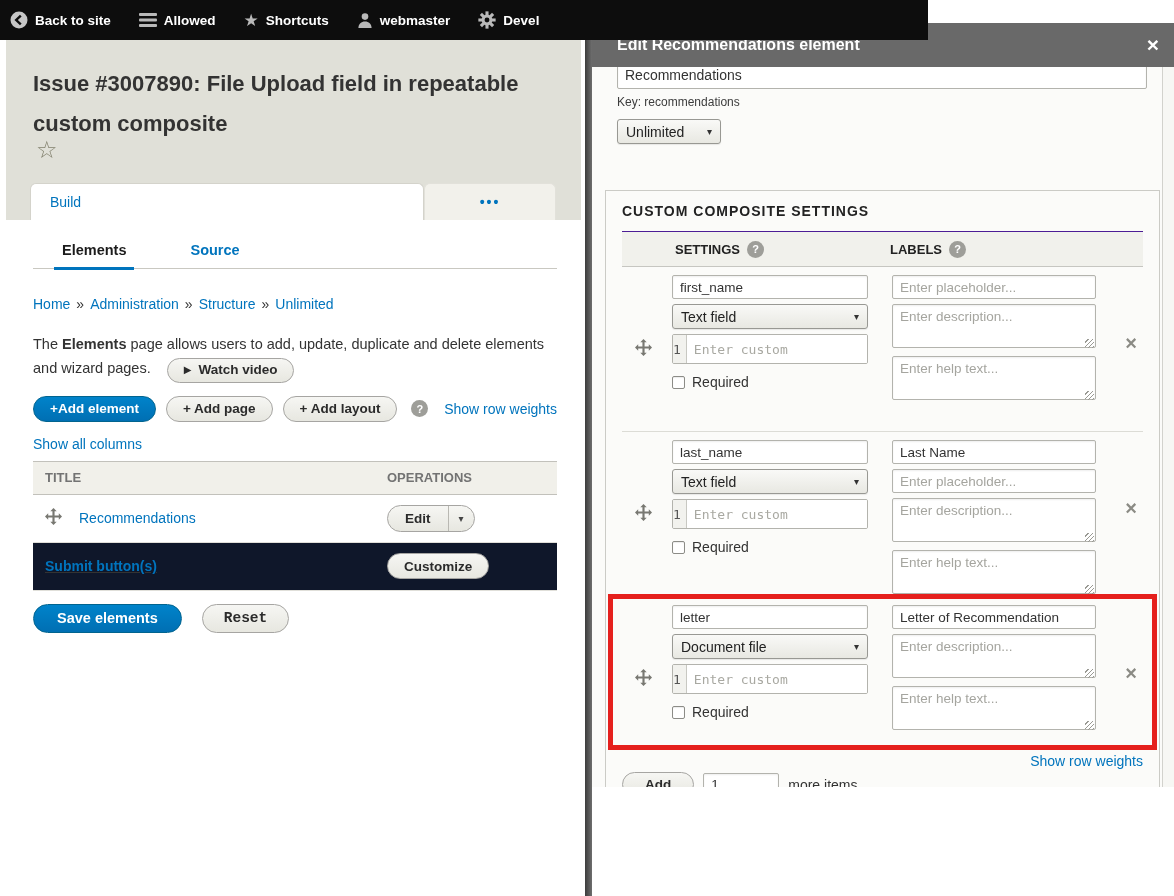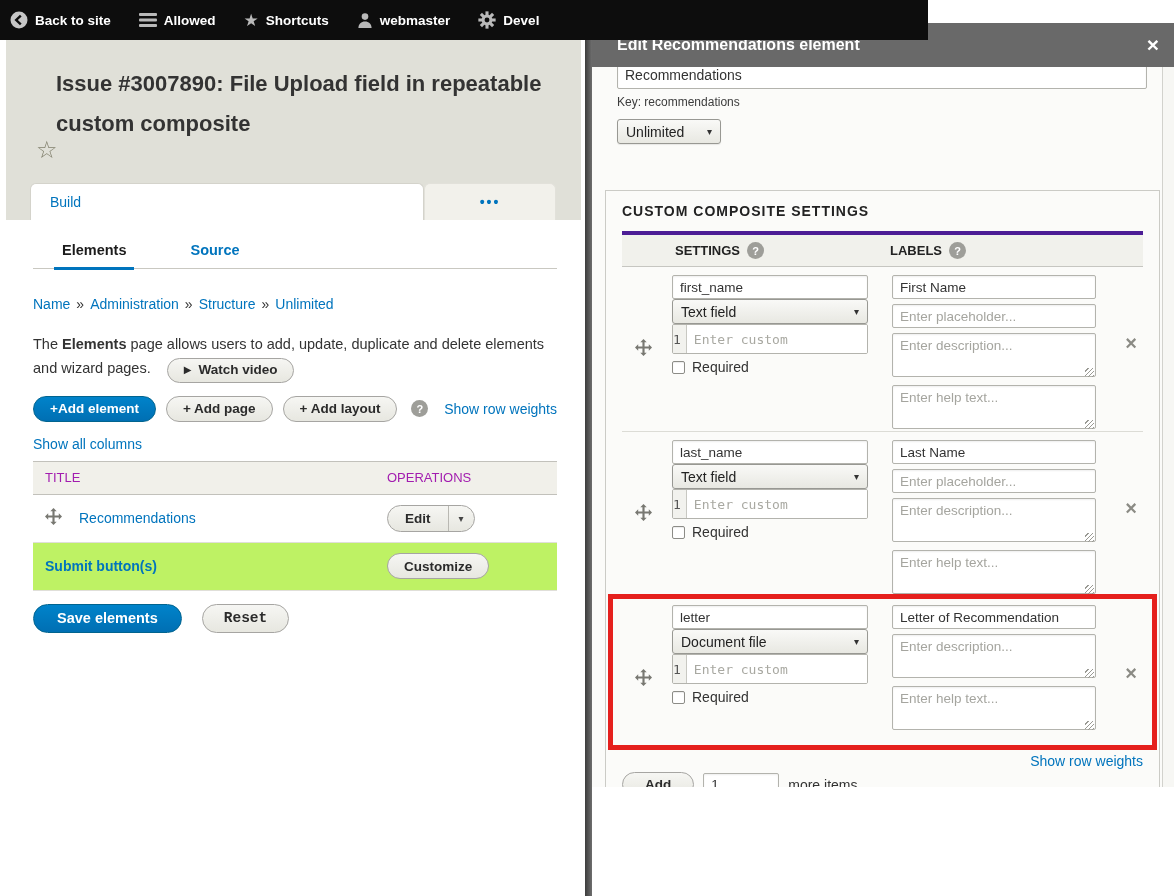--- a/index.html
+++ b/index.html
@@ -6,21 +6,21 @@
   html,body { width:1174px; height:896px; overflow:hidden; }
   body { font-family:"Liberation Sans","DejaVu Sans",sans-serif; font-size:14px; color:#333; background:#fff; position:relative; }
 
   
   .toolbar { position:absolute; left:0; top:0; width:928px; height:40px; background:#0d0d0d; display:flex; align-items:center; gap:28px; padding-left:10px; z-index:30; }
   .tb-item { display:flex; align-items:center; gap:7px; color:#fff; font-weight:bold; font-size:13.5px; cursor:pointer; }
   .tb-item .glyph { color:#b9b9b9; font-size:17px; line-height:1; }
 
   
   .left-panel { position:absolute; left:0; top:40px; width:585px; height:856px; background:#fff; }
-  .page-header { position:absolute; left:6px; right:4px; top:0; height:180px; background:#e0e0d8;padding-left:23px; }
+  .page-header { position:absolute; left:6px; right:4px; top:0; height:180px; background:#e0e0d8; }
   .page-title { padding:24px 20px 0 27px; width:560px; font-size:22px; font-weight:bold; color:#333; line-height:1.82; }
   .fav-star { position:absolute; left:30px; top:96px; font-size:24px; color:#83826f; cursor:pointer; }
   .tab { position:absolute; bottom:0; height:37px; border-radius:6px 6px 0 0; font-size:14px; color:#0074bd; display:flex; align-items:center; cursor:pointer; }
   .tab-build { left:24px; width:394px; background:#fff; border:1px solid #d4d3cb; border-bottom:none; padding-left:19px; }
   .tab-more { left:418px; width:132px; background:#f2f1eb; border:1px solid #e2e1da; border-bottom:none; justify-content:center; font-weight:bold; letter-spacing:2px; }
 
   .left-content { position:absolute; left:0; right:0; top:180px; bottom:0; background:#fff; padding-left:33px; }
   .subtabs { margin-top:22px; width:524px; border-bottom:1px solid #c9c8c1; display:flex; }
   .subtab { padding:0 8px 9px; font-size:14.5px; cursor:pointer; }
   .subtab.active { margin-left:21px; color:#1c1c1c; font-weight:bold; border-bottom:3px solid #0074bd; margin-bottom:-2px; }
@@ -38,25 +38,25 @@
 
   .btn-row { margin-top:13px; width:524px; display:flex; align-items:center; gap:10px; }
   .btn-row .help-badge { margin-left:4px; }
   .btn-row .rowweights { margin-left:auto; font-size:14px; }
   .help-badge { width:17px; height:17px; border-radius:50%; background:#9e9e99; color:#fff; font-size:11px; font-weight:bold; display:inline-flex; align-items:center; justify-content:center; cursor:help; }
 
   .showcols { display:inline-block; margin-top:14px; font-size:14px; }
 
   .etable { margin-top:9px; width:524px; }
   .etable .thead { height:34px; background:#f1f0ea; border-top:1px solid #c2c1bb; border-bottom:1px solid #c2c1bb; position:relative; display:flex; align-items:center; }
-  .etable .th { font-size:13px; font-weight:normal; color:#a21caf; }
+  .etable .th { font-size:13px; font-weight:bold; color:#737373; }
   .etable .th1 { margin-left:12px; }
   .etable .th2 { position:absolute; left:354px; }
   .etable .trow { height:48px; position:relative; display:flex; align-items:center; border-bottom:1px solid #e0dfd9; }
-  .etable .trow.shaded { background:#bef264; }
+  .etable .trow.shaded { background:#0f172a;text-decoration:underline; }
   .drag-svg { width:17px; height:17px; cursor:move; }
   .etable .drag-cell { margin-left:12px; }
   .etable .row-title { margin-left:17px; font-size:14px; }
   .etable .row-title-plain { margin-left:12px; font-size:14px; font-weight:bold; color:#0074bd; }
   .ops { position:absolute; left:354px; }
   .btn-split { display:inline-flex; border:1px solid #a6a5a2; border-radius:14px; overflow:hidden; background:linear-gradient(#f6f6f3,#e7e7e0); height:27px; }
   .btn-split .seg { display:flex; align-items:center; font-weight:bold; font-size:13.5px; color:#2b2b2b; cursor:pointer; }
   .btn-split .seg1 { padding:0 17px; }
   .btn-split .seg2 { padding:0 10px; border-left:1px solid #b9b8b2; font-size:10px; color:#444; }
 
@@ -81,28 +81,28 @@
 
   .title-input { margin-top:-13px; height:28px !important; font-size:14px !important; position:relative; z-index:1; }
   .key-text { margin-top:6px; font-size:12px; color:#3c3c3c; }
   .allowed-label { margin-top:22px; font-weight:bold; font-size:14.5px; }
   .fakeselect { display:flex; align-items:center; justify-content:space-between; height:25px; border:1px solid #989893; border-radius:3px; background:linear-gradient(#f9f9f7,#e8e8e2); padding:0 8px; font-size:14px; color:#222; cursor:pointer; box-shadow:0 1px 1px rgba(0,0,0,.08); }
   .fakeselect .arrow { font-size:10px; color:#333; margin-left:10px; }
   .sel-unlimited { margin-top:10px; width:104px; }
 
   .fieldset { margin-top:46px; margin-left:-12px; width:555px; border:1px solid #cbcbc6; background:#fbfbf9; padding:12px 16px 0; height:700px; }
   .legend { font-size:14px; font-weight:bold; letter-spacing:1px; color:#222; }
-  .grid-head { margin-top:12px; height:36px; background:#f1f1ec; border-top:4px solid #4c1d95; border-bottom:1px solid #c6c6c1; position:relative; display:flex; align-items:center;text-decoration:underline; }
+  .grid-head { margin-top:12px; height:36px; background:#f1f1ec; border-top:1px solid #4c1d95; border-bottom:1px solid #c6c6c1; position:relative; display:flex; align-items:center;text-decoration:underline; }
   .grid-head .gh { position:absolute; display:flex; align-items:center; gap:7px; font-size:13px; font-weight:bold; color:#222; }
   .gh-settings { left:53px; } .gh-labels { left:268px; }
 
   .crow { position:relative; border-bottom:1px solid #dcdcd6; padding:8px 0; min-height:165px; }
   .crow.r3 { min-height:152px; }
   .crow .drag { position:absolute; left:13px; top:72px; }
-  .col-settings { margin-left:50px; width:196px; display:flex; flex-direction:column; }
+  .col-settings { margin-left:50px; width:196px; display:flex; flex-direction:column; gap:5px; }
   .col-labels { position:absolute; left:270px; top:8px; width:204px; display:flex; flex-direction:column; gap:5px; }
   .remove-x { position:absolute; right:6px; top:66px; color:#8b8b85; font-size:20px; font-weight:bold; cursor:pointer; line-height:1; }
 
   .custom-wrap { display:flex; height:30px; border:1px solid #b3b3ad; background:#fff; border-radius:2px; overflow:hidden; }
   .custom-wrap .num { width:30px; background:#f2f2ee; border-right:1px solid #c8c8c2; color:#555; font-family:"DejaVu Sans Mono","Liberation Mono",monospace; font-size:13px; display:flex; align-items:center; justify-content:flex-end; padding-right:5px; }
   .custom-wrap input { flex:1; border:none; outline:none; font-family:"DejaVu Sans Mono","Liberation Mono",monospace; font-size:13px; color:#333; padding:0 7px; background:#fff; }
   .custom-wrap input::placeholder { color:#a9a9a2; opacity:1; }
 
   .req { display:flex; align-items:center; gap:7px; margin-top:5px; font-size:14px; cursor:pointer; }
   input[type=checkbox] { appearance:none; width:13px; height:13px; border:1px solid #8c8c87; border-radius:2px; background:#fff; cursor:pointer; box-shadow:inset 0 1px 1px rgba(0,0,0,.08); }
@@ -175,21 +175,21 @@
       </div>
   </div>
 
   <div class="left-content">
     <div class="subtabs">
       <span class="subtab active">Elements</span>
       <span class="subtab inactive">Source</span>
     </div>
 
     <div class="breadcrumb">
-      <a class="lnk">Name</a><span class="sep">»</span><a class="lnk">Administration</a><span class="sep">»</span><a class="lnk">Structure</a><span class="sep">»</span><a class="lnk">Unlimited</a>
+      <a class="lnk">Home</a><span class="sep">»</span><a class="lnk">Administration</a><span class="sep">»</span><a class="lnk">Structure</a><span class="sep">»</span><a class="lnk">Unlimited</a>
     </div>
 
     <div class="intro">
       <span>The </span><b>Elements</b><span> page allows users to add, update, duplicate and delete elements and wizard pages.</span>
       <span class="btn btn-video">
           <span class="play">▶</span>
           <span>Watch video</span>
         </span>
     </div>
 
@@ -278,21 +278,20 @@
           <div class="custom-wrap">
             <span class="num">1</span>
             <input placeholder="Enter custom" style="">
           </div>
           <label class="req">
               <input type="checkbox" style="">
               <span>Required</span>
             </label>
         </div>
         <div class="col-labels">
-          <input class="txt" value="First Name" style="">
           <input class="txt" placeholder="Enter placeholder..." style="">
           <span class="ta-wrap"><textarea class="txt" placeholder="Enter description..." style=""></textarea><span class="resize-grip"></span></span>
           <span class="ta-wrap"><textarea class="txt" placeholder="Enter help text..." style=""></textarea><span class="resize-grip"></span></span>
         </div>
         <span class="remove-x">×</span>
       </div>
 
       <div class="crow">
         <span class="drag"><svg class="drag-svg" viewBox="0 0 16 16">
               <path d="M8 0l3 3H9v4h4V5l3 3-3 3V9H9v4h2l-3 3-3-3h2V9H3v2L0 8l3-3v2h4V3H5z" fill="#787872"></path>

